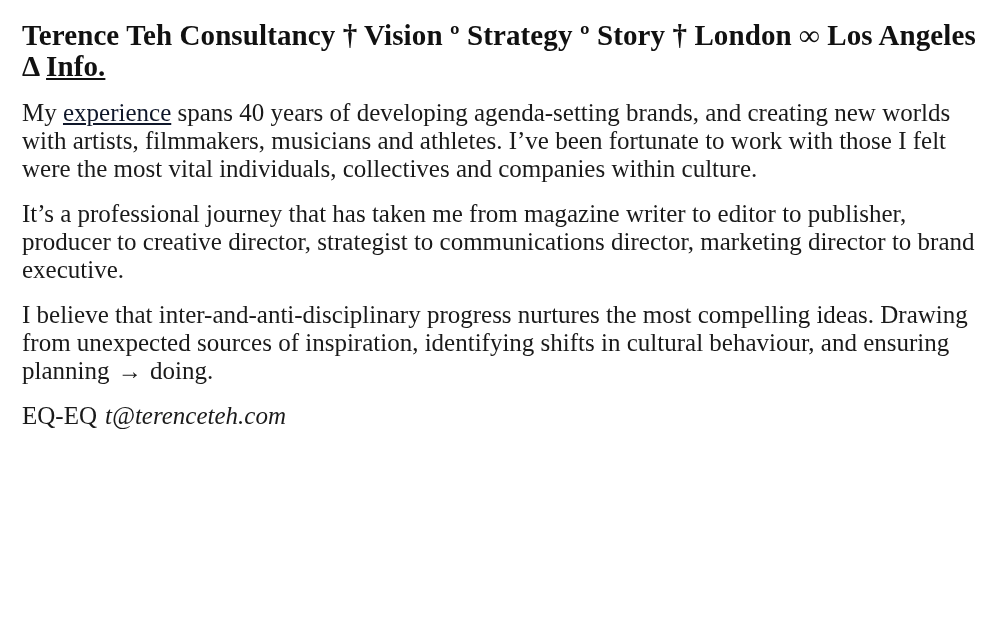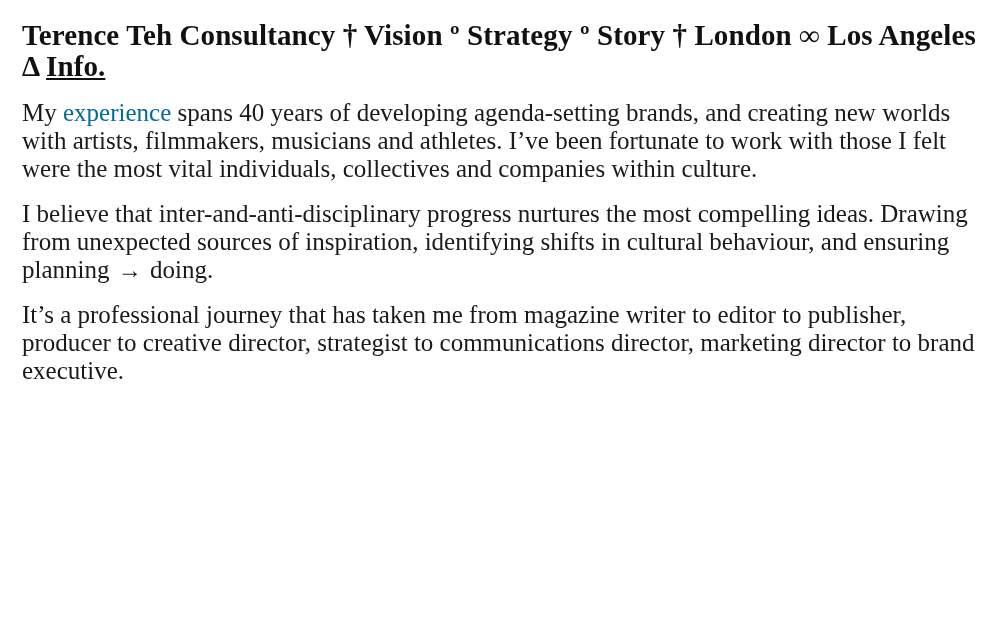--- a/index.html
+++ b/index.html
@@ -40,23 +40,24 @@
     color: #111111;
   }
   .body-copy {
     font-size: 25px;
     line-height: 1.12;
     margin: 0 0 17px 0;
     max-width: 965px;
     color: #1a1a1a;
   }
   .body-copy .inline-link {
+    text-decoration: underline;
     text-underline-offset: 2px;
     cursor: pointer;
-    color: #0369a1;
+    color: #0f172a;
     margin-top: 8px;
   }
   .arrow {
     font-size: 24px;
     padding: 0 2px;
   }
   .sign-off {
     font-size: 25px;
     line-height: 1.12;
     margin: 0;
@@ -86,20 +87,23 @@
     <span class="sym">∞</span>
     <span>Los Angeles</span>
     <span class="sym">Δ</span>
     <span class="link">Info.</span>
   </h1>
 
   <p class="body-copy">
     <span>My </span><span class="inline-link">experience</span><span> spans 40 years of developing agenda-setting brands, and creating new worlds with artists, filmmakers, musicians and athletes. I’ve been fortunate to work with those I felt were the most vital individuals, collectives and companies within culture.</span>
   </p>
 
+  <p class="body-copy">It’s a professional journey that has taken me from magazine writer to editor to publisher, producer to creative director, strategist to communications director, marketing director to brand executive.</p>
+
   <p class="body-copy">
     <span>I believe that inter-and-anti-disciplinary progress nurtures the most compelling ideas. Drawing from unexpected sources of inspiration, identifying shifts in cultural behaviour, and ensuring planning </span><span class="arrow">→</span><span> doing.</span>
   </p>
 
-  <p class="body-copy">It’s a professional journey that has taken me from magazine writer to editor to publisher, producer to creative director, strategist to communications director, marketing director to brand executive.</p>
-
+  <p class="sign-off">
+    <span>EQ-EQ</span><span class="email">t@terenceteh.com</span>
+  </p>
 
 </div>
 
 </body></html>

